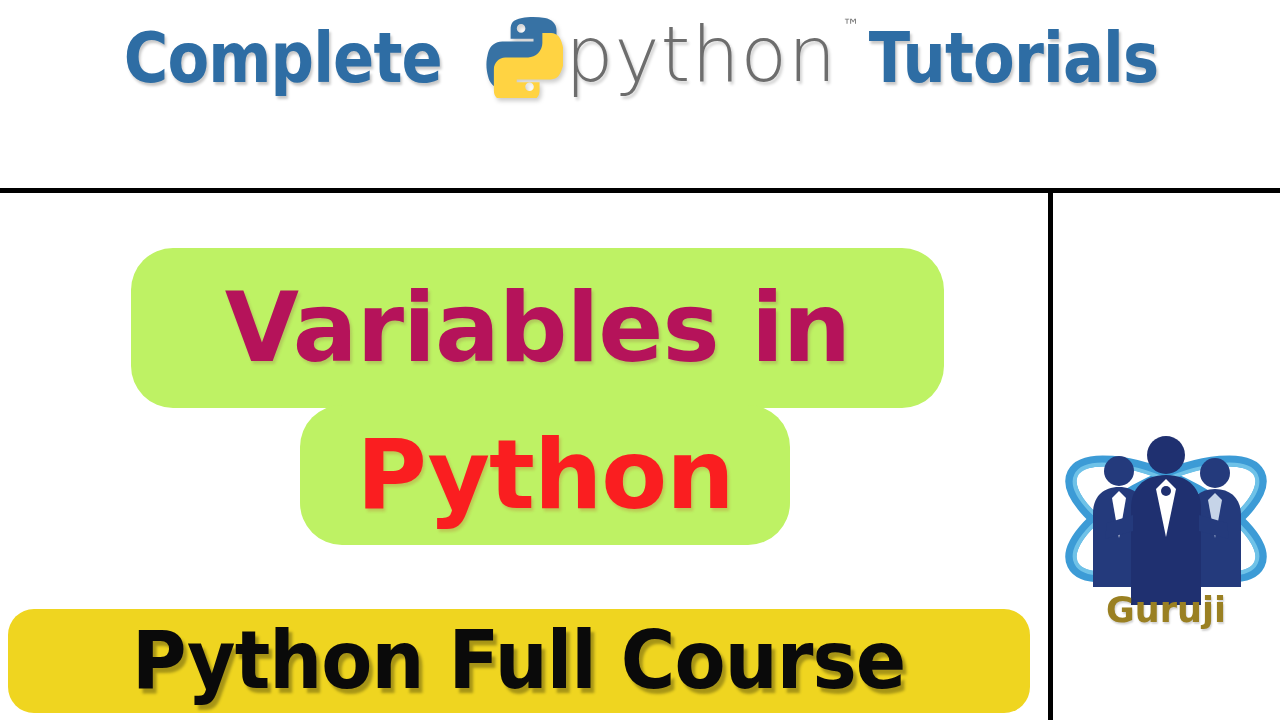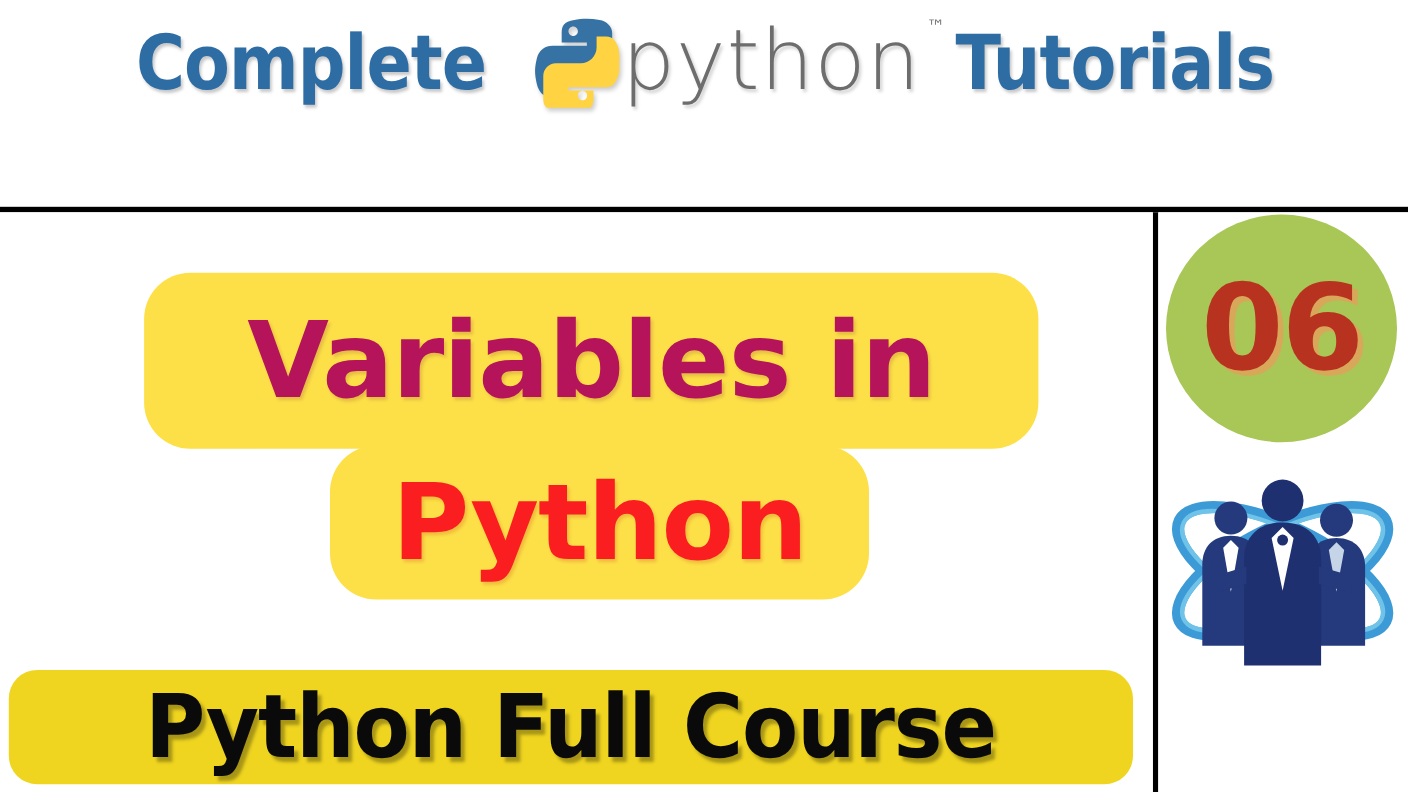--- a/index.html
+++ b/index.html
@@ -140,21 +140,21 @@
   }
 
   .title-block {
     position: absolute;
     left: 0; top: 0;
     width: 1048px;
     height: 400px;
   }
   .pinkbox {
     position: absolute;
-    background: #fde047;
+    background: #bef264;
   }
   .pinkbox-top {
     left: 131px;
     top: 55px;
     width: 813px;
     height: 160px;
     border-radius: 42px;
     display: flex;
     align-items: center;
     justify-content: center;
@@ -329,23 +329,20 @@
       </div>
     </div>
 
     <div class="banner">
       <span class="banner-text">Python Full Course</span>
     </div>
   </div>
 
   <div class="sidebar">
 
-    <div class="episode-circle">
-      <span class="episode-number">06</span>
-    </div>
 
     <div class="brand-logo">
       <svg class="brand-art" viewBox="0 0 222 190">
 
         <g fill="none" stroke="#3C9BD6" stroke-width="11">
           <ellipse cx="111" cy="100" rx="104" ry="40" transform="rotate(26 111 100)"></ellipse>
           <ellipse cx="111" cy="100" rx="104" ry="40" transform="rotate(-26 111 100)"></ellipse>
         </g>
         <g fill="none" stroke="#6FC2E8" stroke-width="4">
           <ellipse cx="111" cy="100" rx="100" ry="36" transform="rotate(26 111 100)"></ellipse>
@@ -370,17 +367,18 @@
         </g>
         <path d="M111 60l-10 10 10 48 10-48-10-10z" fill="#FFFFFF"></path>
         <circle cx="111" cy="72" r="5" fill="#1F3070"></circle>
 
         <g fill="#243A7C">
           <path d="M78 96 L52 104 L50 120 L78 112z"></path>
           <path d="M144 96 L172 104 L174 120 L144 112z"></path>
         </g>
       </svg>
       <div class="brand-name">
+        <span class="brand-guruji">Guruji</span>
       </div>
     </div>
 
   </div>
 </div>
 
 </body></html>

